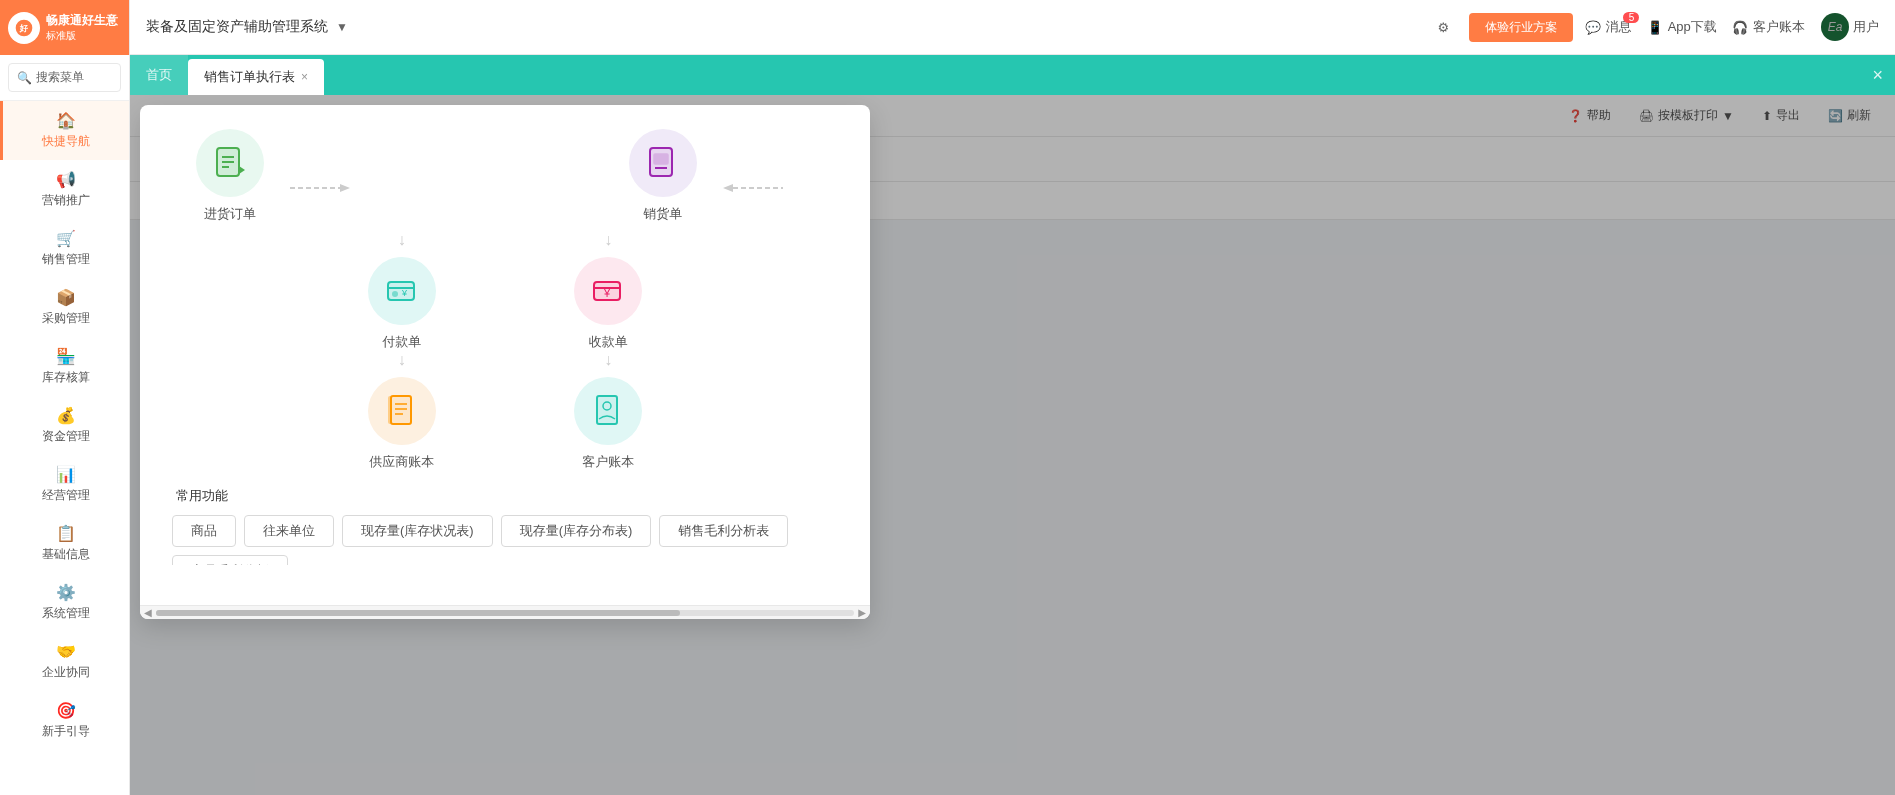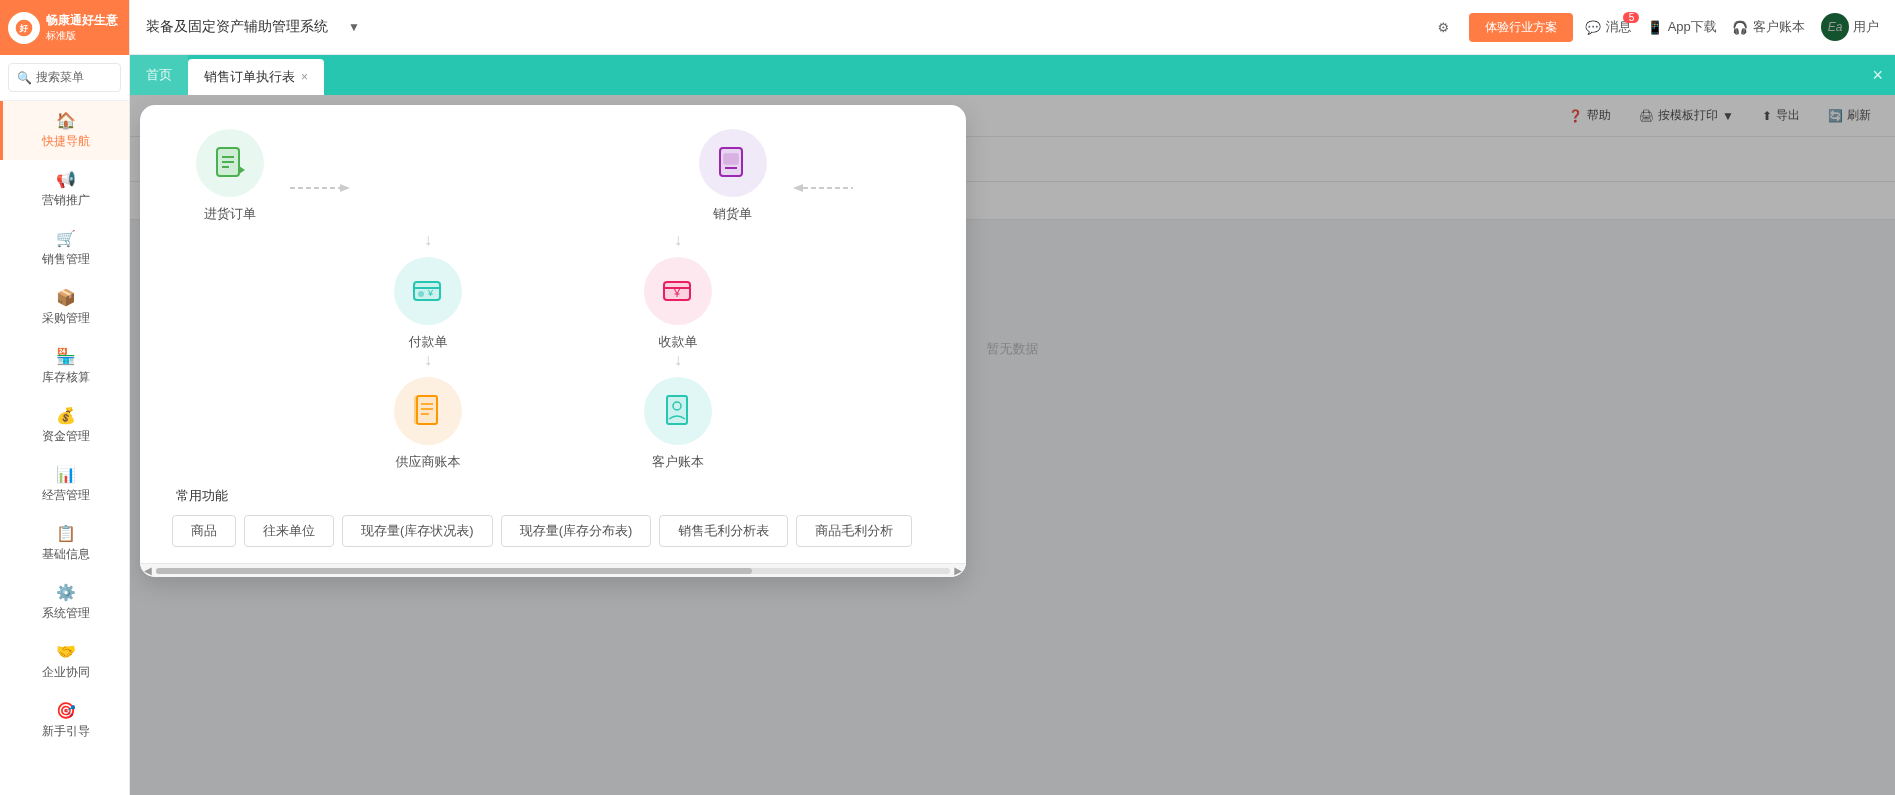--- a/index.html
+++ b/index.html
@@ -19,21 +19,21 @@
     .sidebar-nav { flex: 1; overflow-y: auto; }
     .sidebar-nav-item { display: flex; flex-direction: column; align-items: center; padding: 10px 4px; cursor: pointer; border-left: 3px solid transparent; color: #555; font-size: 12px; gap: 3px; }
     .sidebar-nav-item.active { background: #fff7f0; border-left-color: #ff7c44; color: #ff7c44; }
     .sidebar-nav-item .nav-icon { font-size: 16px; }
 
     
     .main-area { flex: 1; display: flex; flex-direction: column; overflow: hidden; }
 
     
     .topbar { height: 55px; background: #fff; border-bottom: 1px solid #e8e8e8; display: flex; align-items: center; padding: 0 16px; gap: 12px; }
-    .topbar-title { font-size: 14px; color: #333; flex: 1; display: flex; align-items: center; gap: 20px; }
+    .topbar-title { font-size: 14px; color: #333; flex: 1; display: flex; align-items: center; gap: 8px; }
     .topbar-title span { font-weight: 500; }
     .topbar-dropdown { font-size: 12px; color: #666; cursor: pointer; }
     .topbar-settings { width: 28px; height: 28px; display: flex; align-items: center; justify-content: center; cursor: pointer; color: #666; border-radius: 4px; }
     .topbar-try-btn { background: #ff7c44; color: #fff; border: none; border-radius: 4px; padding: 6px 16px; font-size: 12px; cursor: pointer; }
     .topbar-actions { display: flex; align-items: center; gap: 16px; margin-left: auto; }
     .topbar-action-item { display: flex; align-items: center; gap: 4px; color: #555; font-size: 13px; cursor: pointer; position: relative; }
     .topbar-badge { position: absolute; top: -6px; right: -8px; background: #ff4d4f; color: #fff; border-radius: 8px; font-size: 10px; padding: 0 4px; min-width: 16px; text-align: center; }
     .topbar-avatar { width: 28px; height: 28px; background: #14532d; border-radius: 50%; display: flex; align-items: center; justify-content: center; color: #999; font-size: 14px; }
 
     
@@ -61,21 +61,21 @@
 
     
     .table-header { background: #fff; display: flex; border-bottom: 1px solid #e8e8e8; }
     .th-cell { padding: 10px 12px; font-size: 12px; color: #333; font-weight: 500; border-right: 1px solid #f0f0f0; white-space: nowrap; }
 
     
     .empty-state { display: flex; flex-direction: column; align-items: center; justify-content: center; padding: 40px; color: #bbb; font-size: 13px; }
 
     
     .overlay { position: absolute; top: 0; left: 0; right: 0; bottom: 0; background: rgba(0,0,0,0.3); z-index: 100; display: flex; align-items: flex-start; justify-content: flex-start; padding: 10px 0 0 10px; }
-    .popup { background: #fff; border-radius: 15px; width: 826px; max-height: 560px; overflow: hidden; box-shadow: 0 8px 24px rgba(0,0,0,0.15); display: flex; flex-direction: column; }
+    .popup { background: #fff; border-radius: 8px; width: 730px; max-height: 560px; overflow: hidden; box-shadow: 0 8px 24px rgba(0,0,0,0.15); display: flex; flex-direction: column; gap: 40px; }
     .flow-item { display: flex; flex-direction: column; align-items: center; gap: 8px; }
     .flow-circle { width: 68px; height: 68px; border-radius: 50%; display: flex; align-items: center; justify-content: center; font-size: 28px; }
     .flow-label { font-size: 13px; color: #555; text-align: center; }
 
     
     .circle-green { background: #e8f8f0; }
     .circle-red { background: #fde8e8; }
     .circle-purple { background: #f0eaf8; }
     .circle-orange { background: #fdf0e0; }
     .circle-teal { background: #e0f7f5; }
@@ -254,23 +254,20 @@
         <div class="th-cell">商品</div>
         <div class="th-cell">金额</div>
         <div class="th-cell">预估毛利</div>
         <div class="th-cell">预估毛利率</div>
         <div class="th-cell">订金</div>
         <div class="th-cell">累计收款金额</div>
         <div class="th-cell">收款比例</div>
         <div class="th-cell">还差多少天</div>
       </div>
 
-      <div class="empty-state" style="margin-top:80px;">
-        <span>暂无数据</span>
-      </div>
 
       <div class="overlay">
         <div class="popup">
           <div class="popup-scroll-content">
 
             <div style="padding: 24px 30px 0; display: flex; flex-direction: column; gap: 0;">
 
               <div style="display:flex; align-items:flex-end; justify-content:space-around; gap:0; margin-bottom:8px;">
 
                 <div class="flow-item" style="flex:1; max-width:120px;">

